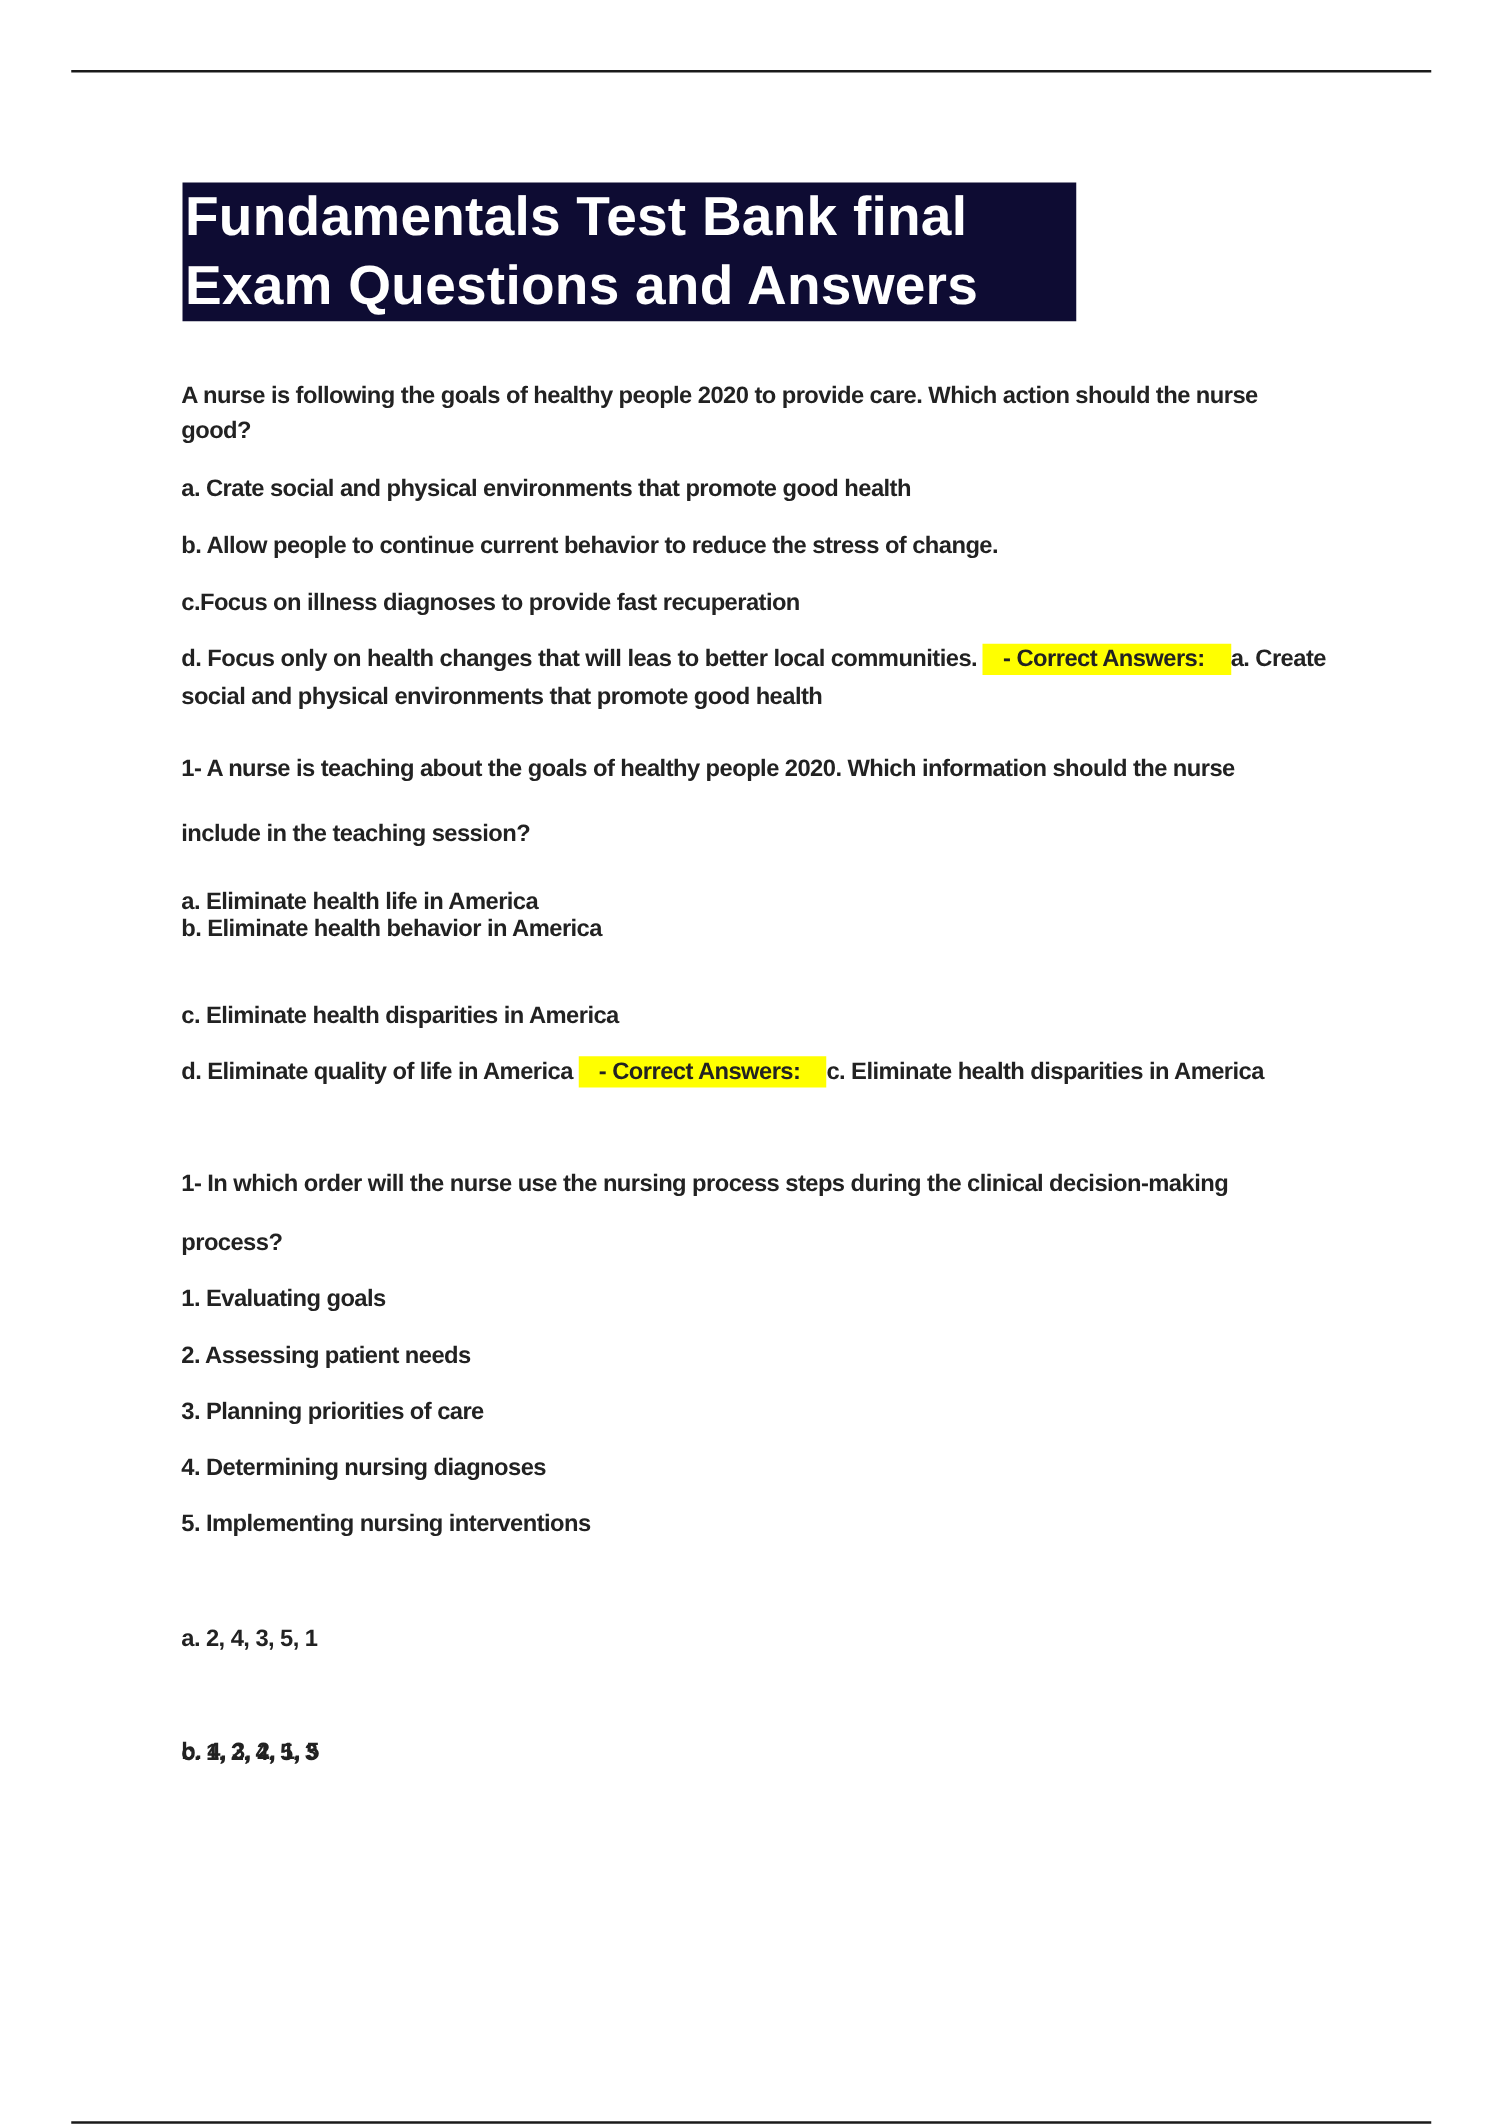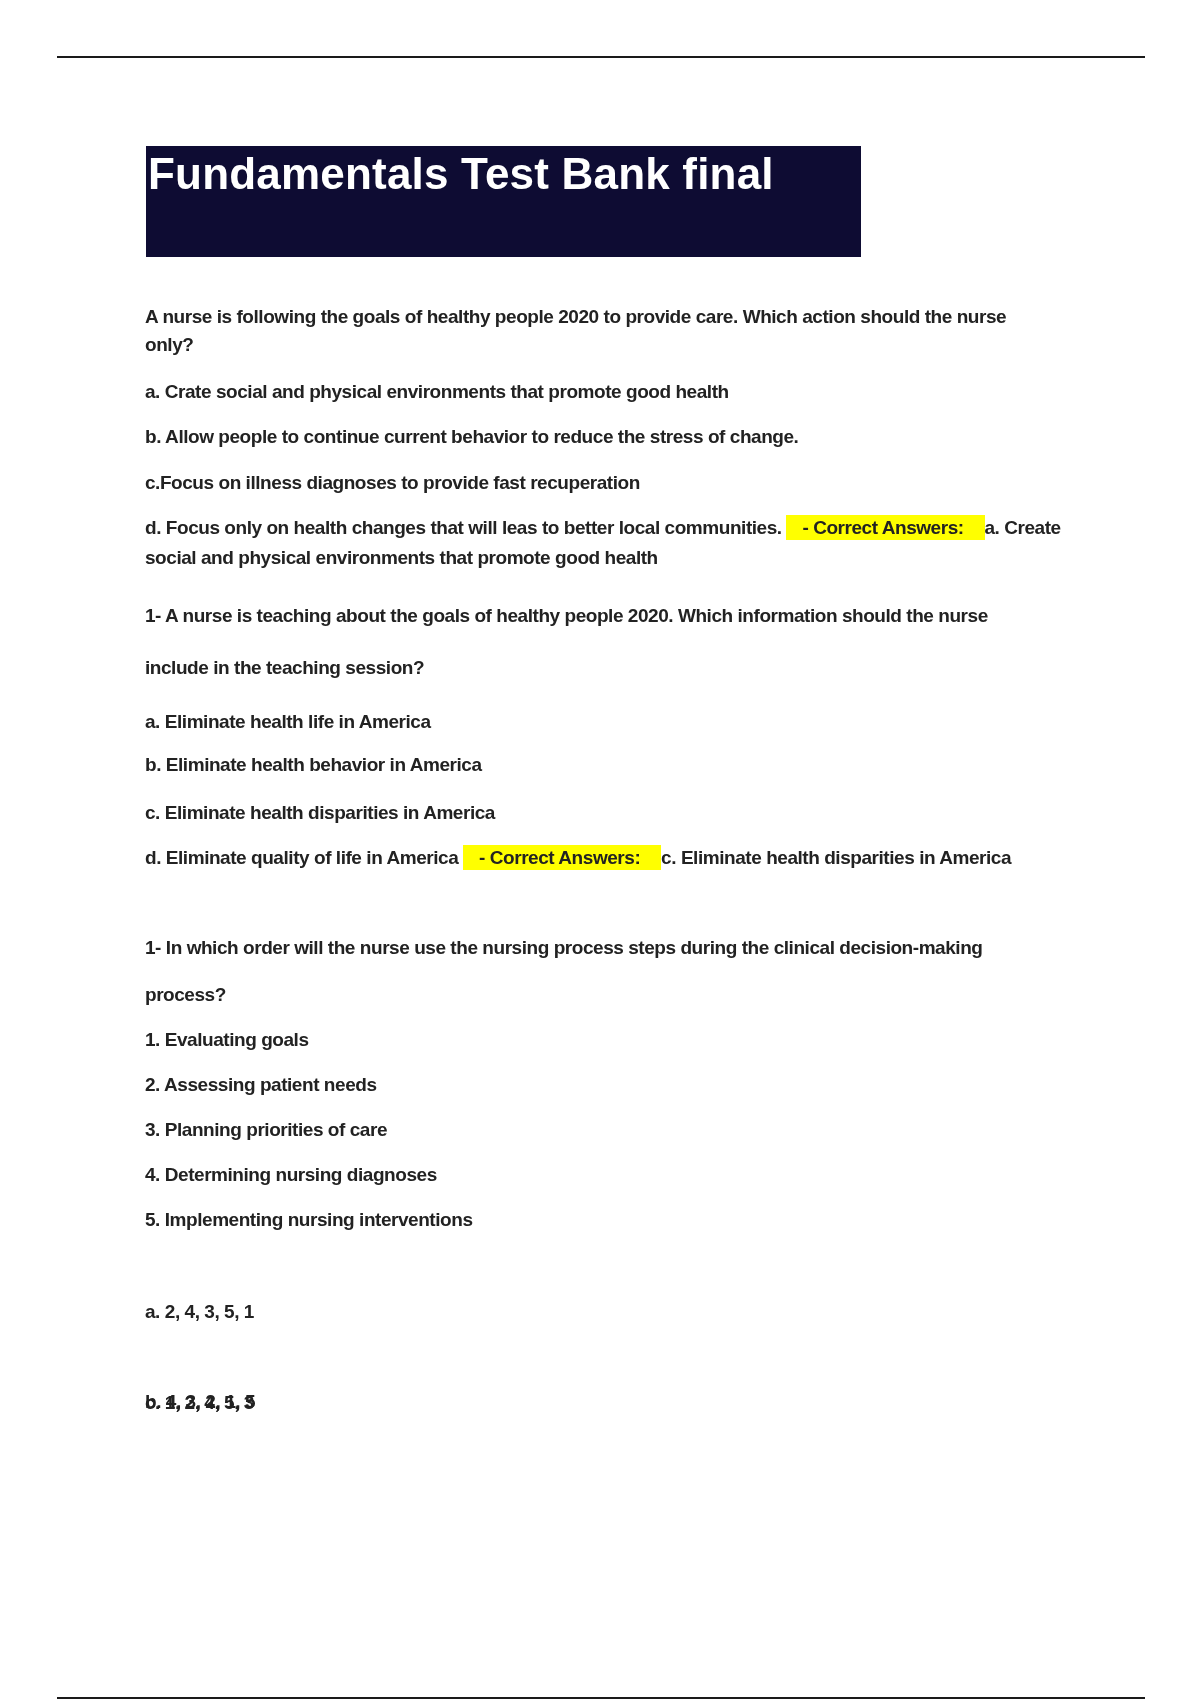--- a/index.html
+++ b/index.html
@@ -18,37 +18,38 @@
           white-space: nowrap; letter-spacing: -0.45px; transform: translateY(-13px); font-weight: bold; }
   .hl { background: #ffff00; padding: 2px 16px; }
 </style>
 </head>
 <body>
 
 <div class="rule top"></div>
 
 <div class="title-box">
   <div class="title-line l1">Fundamentals Test Bank final</div>
+  <div class="title-line l2">Exam Questions and Answers</div>
 </div>
 
 <div>
   <div class="line" style="top:317px">A nurse is following the goals of healthy people 2020 to provide care. Which action should the nurse</div>
-  <div class="line" style="top:345px">only?</div>
+  <div class="line" style="top:345px">good?</div>
   <div class="line" style="top:392px">a. Crate social and physical environments that promote good health</div>
   <div class="line" style="top:437px">b. Allow people to continue current behavior to reduce the stress of change.</div>
   <div class="line" style="top:483px">c.Focus on illness diagnoses to provide fast recuperation</div>
   <div class="line" style="top:528px"><span>d. Focus only on health changes that will leas to better local communities. </span><span class="hl">- Correct Answers: </span><span>a. Create</span></div>
   <div class="line" style="top:558px">social and physical environments that promote good health</div>
 </div>
 
 <div>
   <div class="line" style="top:616px">1- A nurse is teaching about the goals of healthy people 2020. Which information should the nurse</div>
   <div class="line" style="top:668px">include in the teaching session?</div>
   <div class="line" style="top:722px">a. Eliminate health life in America</div>
-  <div class="line" style="top:765px">b. Eliminate health behavior in America</div>
+  <div class="line" style="top:744px">b. Eliminate health behavior in America</div>
   <div class="line" style="top:813px">c. Eliminate health disparities in America</div>
   <div class="line" style="top:858px"><span>d. Eliminate quality of life in America </span><span class="hl">- Correct Answers: </span><span>c. Eliminate health disparities in America</span></div>
 </div>
 
 <div>
   <div class="line" style="top:948px">1- In which order will the nurse use the nursing process steps during the clinical decision-making</div>
   <div class="line" style="top:995px">process?</div>
   <div class="line" style="top:1040px">1. Evaluating goals</div>
   <div class="line" style="top:1085px">2. Assessing patient needs</div>
   <div class="line" style="top:1130px">3. Planning priorities of care</div>

